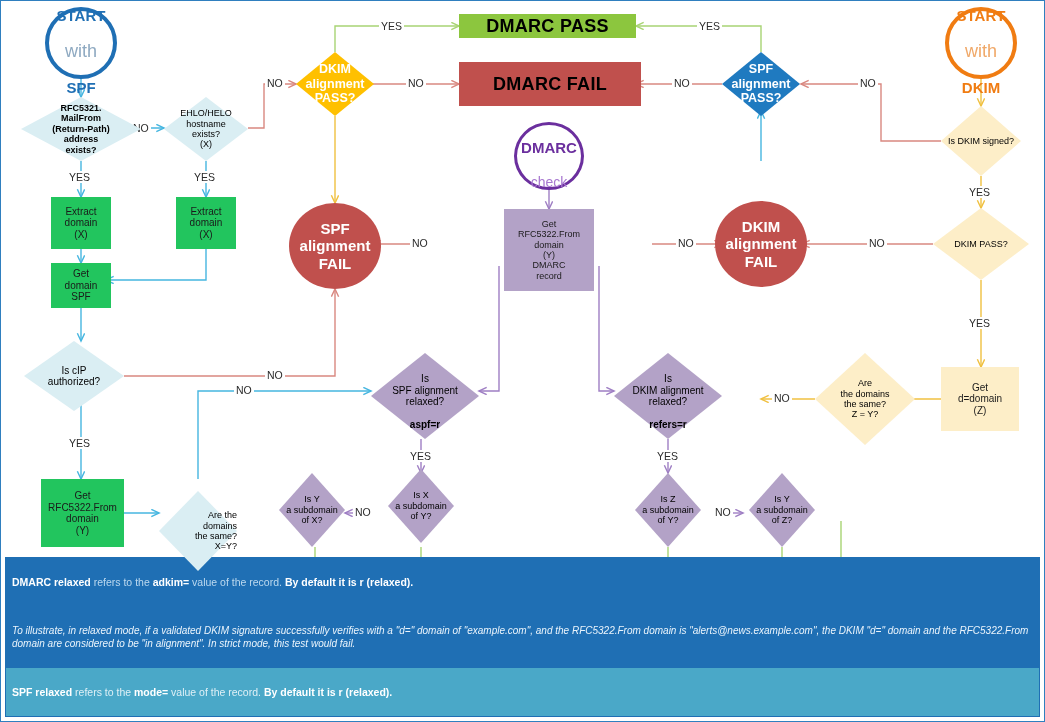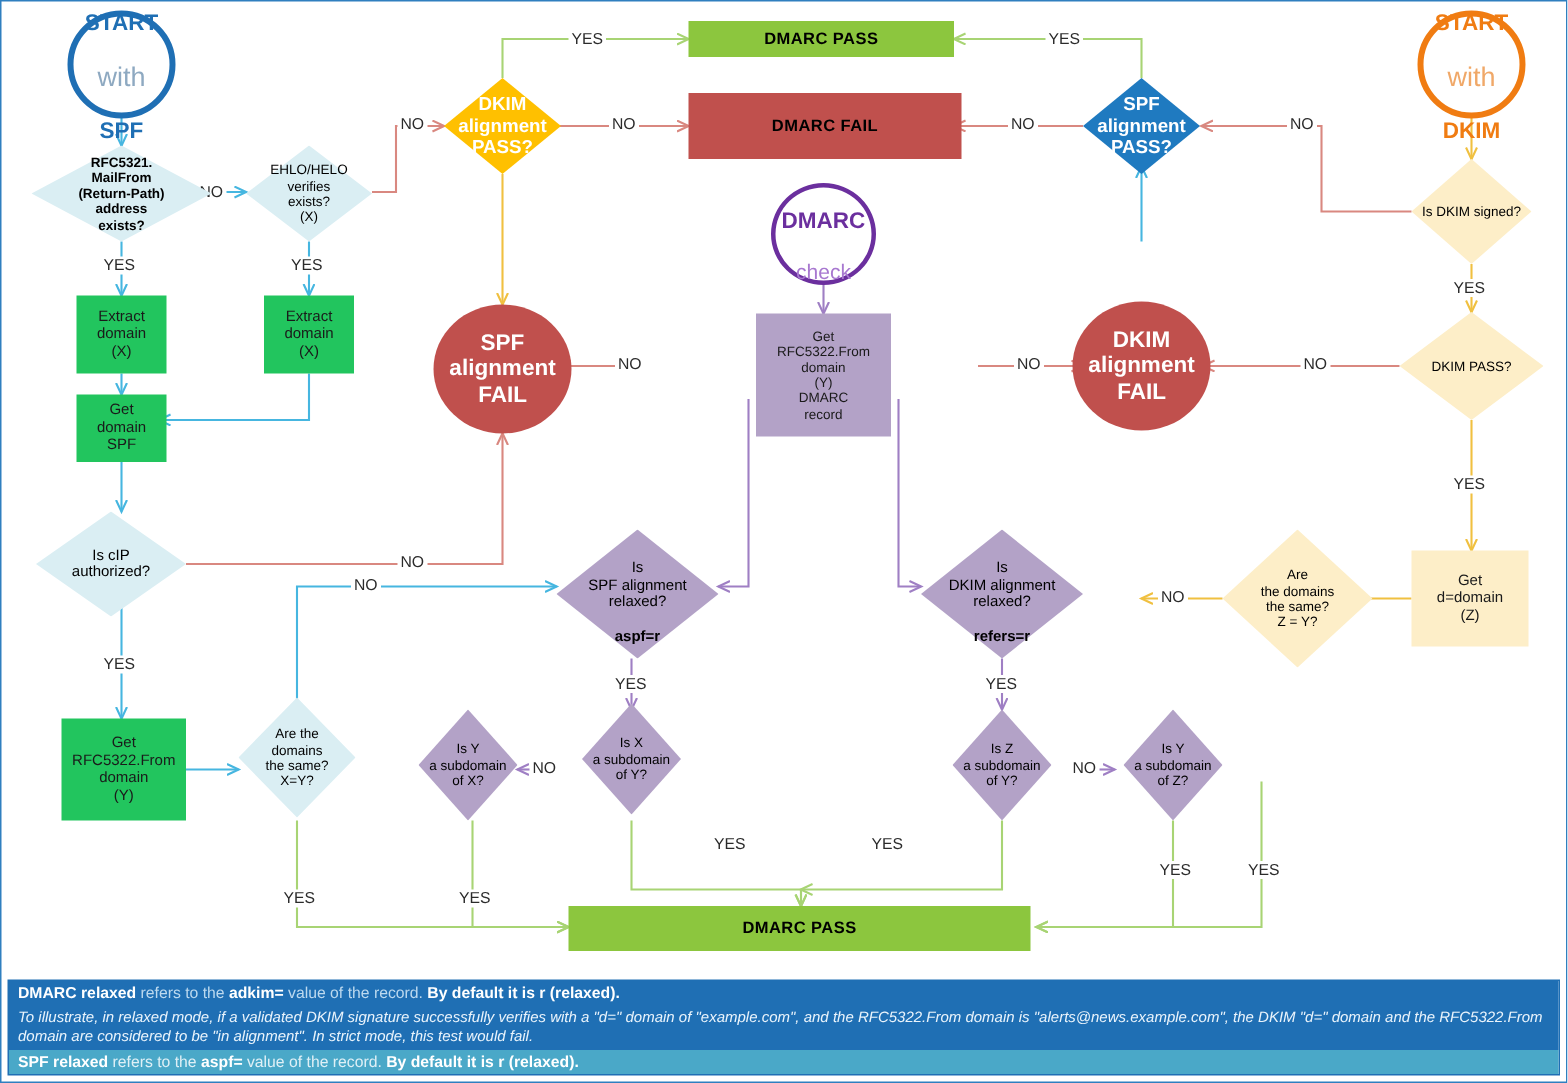--- a/index.html
+++ b/index.html
@@ -66,21 +66,21 @@
     font-weight:bold;font-size:15px;
   }
   .dmarc-check .thin{font-weight:normal;color:#a878d0;font-size:14px;}
 
   .fail-circle{
     border-radius:50%;
     background:#c0504d;color:#ffffff;
     font-weight:bold;font-size:15px;
   }
   .bar{
-    font-weight:bold;font-size:11px;letter-spacing:.3px;
+    font-weight:bold;font-size:18px;letter-spacing:.3px;
   }
   .bar.pass{background:#8cc63e;}
   .bar.fail{background:#c0504d;}
 
   .diamond-text-amber{color:#ffffff;font-weight:bold;font-size:12.5px;}
   .diamond-text-bluestrong{color:#ffffff;font-weight:bold;font-size:12.5px;}
 
   .t-xs{font-size:9px;}
   .t-sm{font-size:10px;}
   .bold{font-weight:bold;}
@@ -96,21 +96,21 @@
     line-height:12px;
   }
 
   
   #legend{
     position:absolute;left:4px;bottom:4px;
     width:1035px;
     box-sizing:border-box;
     border:1px solid #1f6fb4;
   }
-  .lg-row{padding:2px 6px;box-sizing:border-box;}
+  .lg-row{padding:18px 6px;box-sizing:border-box;}
   .lg-dark{background:#1f6fb4;color:#ffffff;font-size:10.5px;font-weight:bold;}
   .lg-dark .dim{color:#bcd9ef;font-weight:normal;}
   .lg-mid{background:#1f6fb4;color:#eaf4fc;font-size:10px;font-style:italic;line-height:13px;}
   .lg-light{background:#4aa8c8;color:#ffffff;font-size:10.5px;font-weight:bold;}
   .lg-light .dim{color:#dff0f6;font-weight:normal;}
 </style>
 </head>
 <body>
 
 <div id="stage">
@@ -231,21 +231,21 @@
 (Return-Path)
 address
 exists?</span>
   </div>
 
   <div class="node diamond" style="left:163px;top:96px;width:84px;height:64px;">
     <svg class="dshape" viewBox="0 0 84 64" preserveAspectRatio="none">
         <polygon class="blue-pale-d" points="42,0 84,32 42,64 0,32"></polygon>
       </svg>
     <span class="lbl t-xs">EHLO/HELO
-verifies
+hostname
 exists?
 (X)</span>
   </div>
 
   <div class="node rect blue-pale t-sm" style="left:50px;top:196px;width:60px;height:52px;">
     <span class="lbl">Extract
 domain
 (X)</span>
   </div>
 
@@ -269,21 +269,21 @@
 authorized?</span>
   </div>
 
   <div class="node rect blue-pale t-sm" style="left:40px;top:478px;width:83px;height:68px;">
     <span class="lbl">Get
 RFC5322.From
 domain
 (Y)</span>
   </div>
 
-  <div class="node diamond" style="left:158px;top:464px;width:78px;height:80px;">
+  <div class="node diamond" style="left:158px;top:490px;width:78px;height:80px;text-align:right;">
     <svg class="dshape" viewBox="0 0 78 80" preserveAspectRatio="none">
         <polygon class="blue-pale-d" points="39,0 78,40 39,80 0,40"></polygon>
       </svg>
     <span class="lbl t-xs">Are the
 domains
 the same?
 X=Y?</span>
   </div>
 
   <div class="node diamond" style="left:295px;top:51px;width:78px;height:64px;">
@@ -468,17 +468,17 @@
   <div class="elabel" style="left:578px;top:556px;">YES</div>
   <div class="elabel" style="left:770px;top:573px;">YES</div>
   <div class="elabel" style="left:829px;top:573px;">YES</div>
 
   <div id="legend">
     <div class="lg-row lg-dark">
       <span>DMARC relaxed</span><span class="dim"> refers to the </span><span>adkim=</span><span class="dim"> value of the record. </span><span>By default it is r (relaxed).</span>
     </div>
     <div class="lg-row lg-mid">To illustrate, in relaxed mode, if a validated DKIM signature successfully verifies with a "d=" domain of "example.com", and the RFC5322.From domain is "alerts@news.example.com", the DKIM "d=" domain and the RFC5322.From domain are considered to be "in alignment".  In strict mode, this test would fail.</div>
     <div class="lg-row lg-light">
-      <span>SPF relaxed</span><span class="dim"> refers to the </span><span>aspf=</span><span class="dim"> value of the record. </span><span>By default it is r (relaxed).</span>
+      <span>SPF relaxed</span><span class="dim"> refers to the </span><span>mode=</span><span class="dim"> value of the record. </span><span>By default it is r (relaxed).</span>
     </div>
   </div>
 
 </div>
 
 </body></html>

